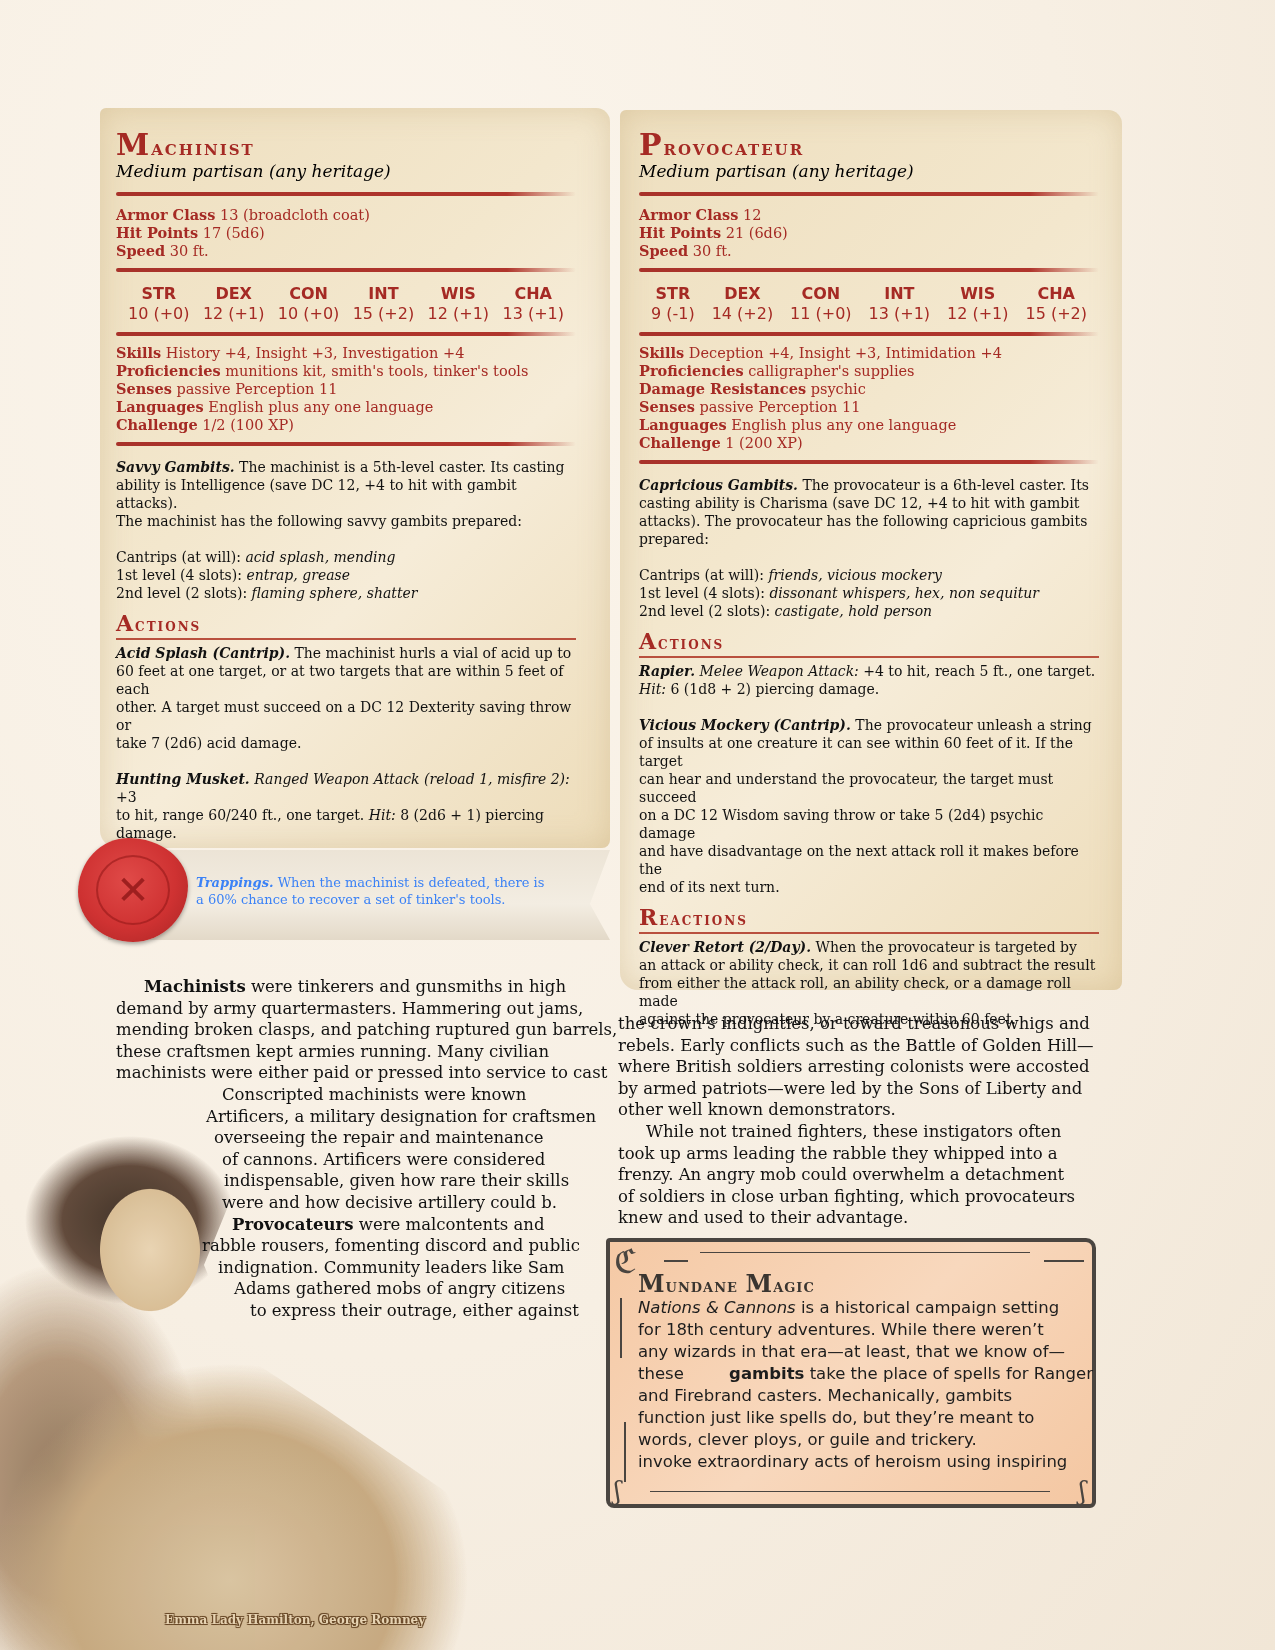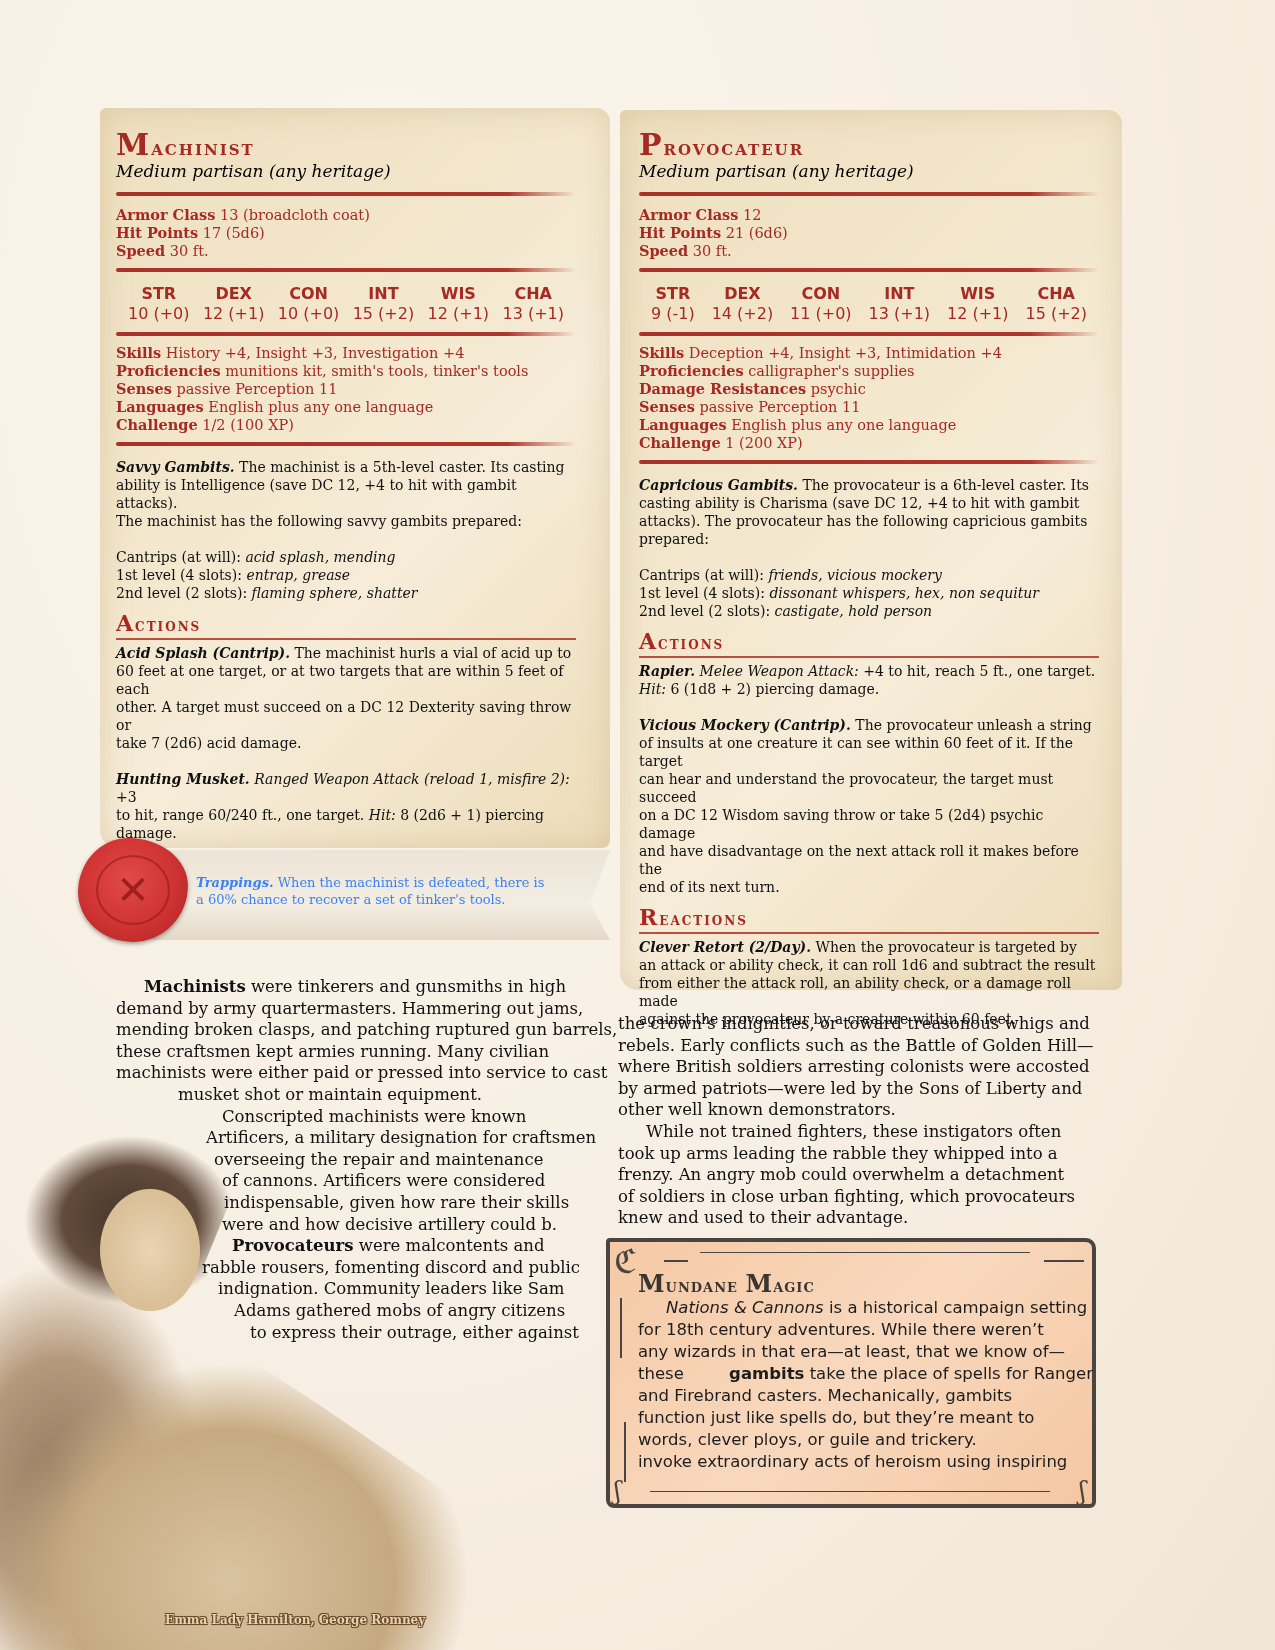--- a/index.html
+++ b/index.html
@@ -93,21 +93,21 @@
     position: absolute; left: 606px; top: 1238px; width: 490px; height: 270px;
     background: linear-gradient(135deg, #f5c9a5 0%, #f8d8bd 50%, #f4c7a2 100%);
     border: 4px solid #4a4540;
     border-radius: 4px 10px 6px 8px;
   }
   .note-inner { position: absolute; left: 28px; top: 30px; right: 16px; }
   .note-title { font-family: "DejaVu Serif", serif; font-weight: bold; color: #3a3530; font-size: 19px; letter-spacing: 1px; font-variant: small-caps; line-height: 24px; }
   .note-title .first { font-size: 24px; }
   .note-body { font-family: "DejaVu Sans", sans-serif; font-size: 16.5px; line-height: 22px; color: #1d1d1d; white-space: nowrap; }
   .note-body b { font-weight: bold; margin-left: 40px; }
-  .note-body i { font-style: italic; margin-left: 28px; }
+  .note-body i { font-style: italic; }
   .orn { position: absolute; color: #4a4540; font-family: "DejaVu Serif", serif; }
   .orn-line { position: absolute; height: 2px; background: #4a4540; }
 </style>
 </head>
 <body>
 
 <div class="parch" style="left:100px; top:108px; width:510px; height:740px;"></div>
 <div class="parch" style="left:620px; top:110px; width:502px; height:880px;"></div>
 
 <div class="card" style="left:116px; top:132px; width:460px;">
@@ -276,21 +276,20 @@
 
 <div class="portrait"></div>
 <div class="caption">Emma Lady Hamilton, George Romney</div>
 
 <div class="lore" style="position:absolute; left:116px; top:969px; width:490px;margin-top:7px;">
   <p style="padding-left:28px;"><b>Machinists</b><span> were tinkerers and gunsmiths in high</span></p>
   <p>demand by army quartermasters. Hammering out jams,</p>
   <p>mending broken clasps, and patching ruptured gun barrels,</p>
   <p>these craftsmen kept armies running. Many civilian</p>
   <p>machinists were either paid or pressed into service to cast</p>
-  <p style="padding-left:62px;">musket shot or maintain equipment.</p>
   <p style="padding-left:106px;">Conscripted machinists were known</p>
   <p style="padding-left:90px;">Artificers, a military designation for craftsmen</p>
   <p style="padding-left:98px;">overseeing the repair and maintenance</p>
   <p style="padding-left:106px;">of cannons. Artificers were considered</p>
   <p style="padding-left:108px;">indispensable, given how rare their skills</p>
   <p style="padding-left:106px;">were and how decisive artillery could b.</p>
   <p style="padding-left:116px;"><b>Provocateurs</b><span> were malcontents and</span></p>
   <p style="padding-left:86px;">rabble rousers, fomenting discord and public</p>
   <p style="padding-left:102px;">indignation. Community leaders like Sam</p>
   <p style="padding-left:118px;">Adams gathered mobs of angry citizens</p>

